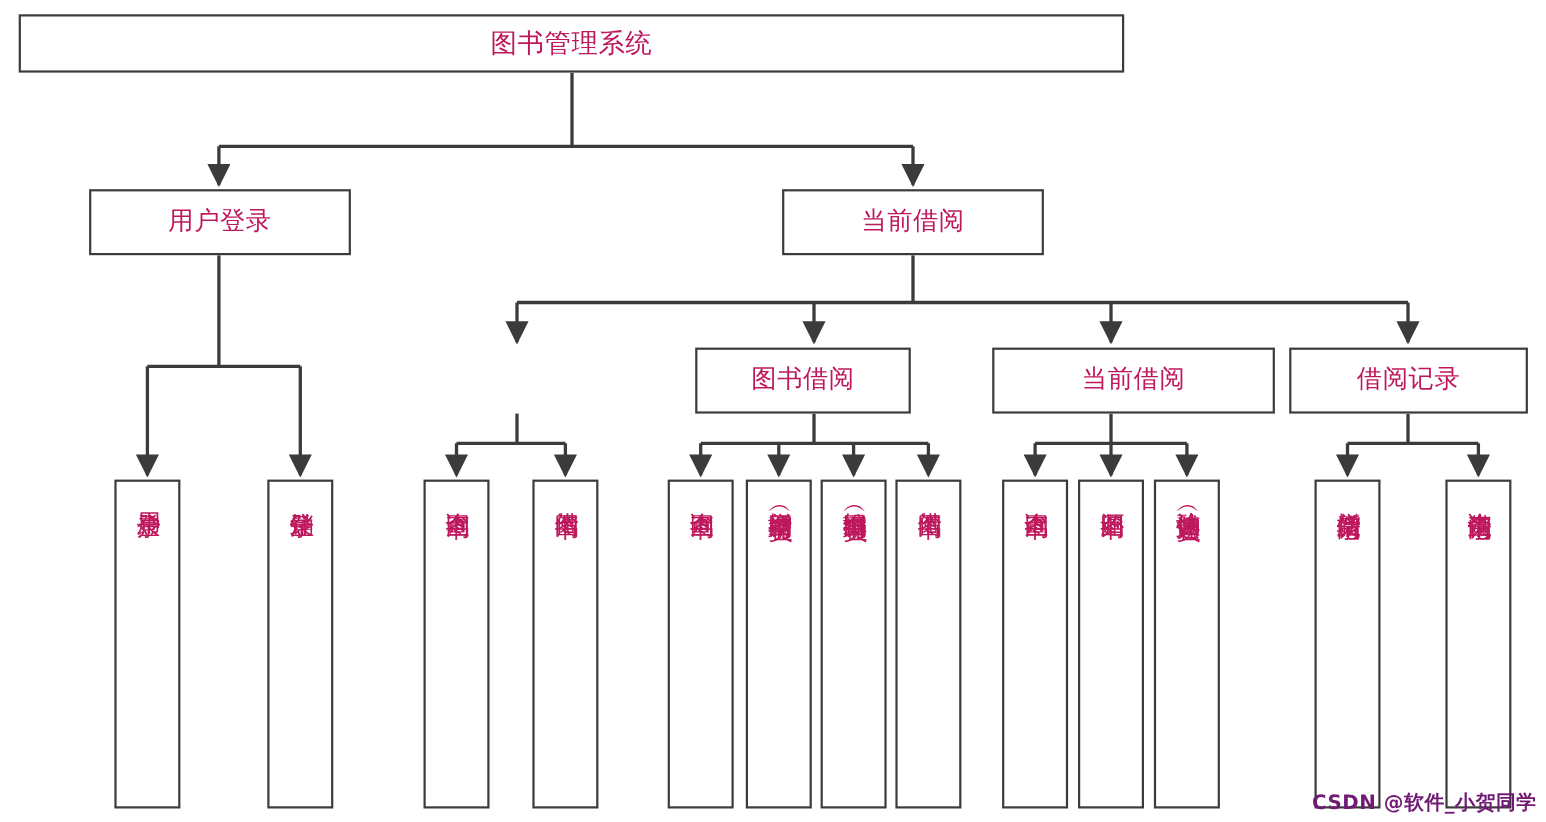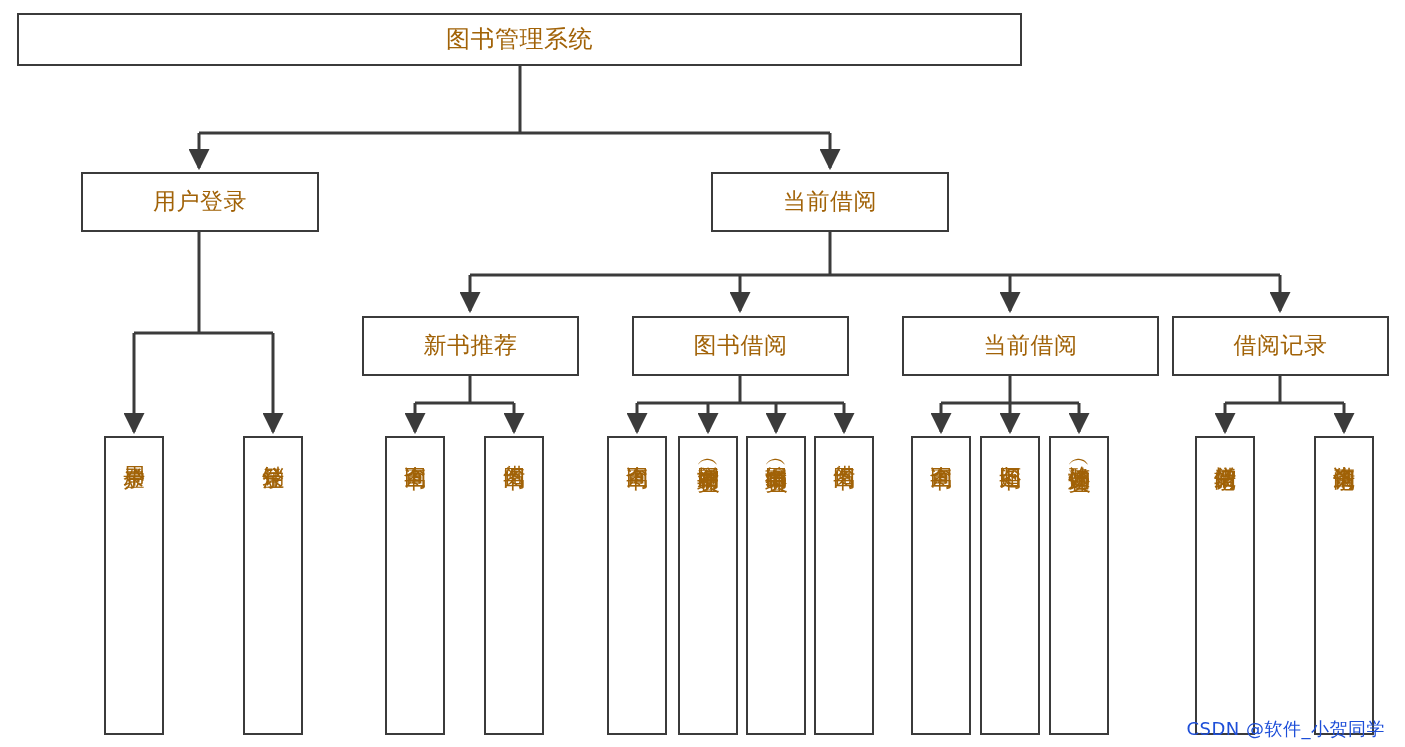--- a/index.html
+++ b/index.html
@@ -27,21 +27,21 @@
     pointer-events: none;
   }
   .node {
     position: absolute;
     box-sizing: border-box;
     background: #ffffff;
     border: 2px solid #3b3b3b;
     display: flex;
     align-items: center;
     justify-content: center;
-    color: #a16207;
+    color: #be185d;
   }
   .node-label {
     display: block;
     text-align: center;
     line-height: 1.18;
     letter-spacing: 0.5px;
   }
   .node.horizontal .node-label {
     font-size: 23px;
   }
@@ -56,27 +56,28 @@
   .node.vertical .node-label {
     writing-mode: vertical-rl;
     text-orientation: upright;
     font-size: 22px;
     line-height: 1.12;
     letter-spacing: 1px;
     white-space: nowrap;
   }
   #watermark {
     position: absolute;
-    right: 20px;
+    right: 8px;
     bottom: 6px;
     font-size: 18px;
-    color: #1d4ed8;
+    color: #701a75;
     letter-spacing: 0.5px;
     white-space: nowrap;
     user-select: none;
+    font-weight: bold;
   }
 </style>
 </head>
 <body>
 
 <div id="diagram-root">
 
   <svg id="edges-layer" viewBox="0 0 1405 747" width="1405" height="747" xmlns="http://www.w3.org/2000/svg">
     <defs>
       <marker id="arrow" viewBox="0 0 10 10" refX="9" refY="5" markerWidth="7" markerHeight="7" orient="auto-start-reverse">
@@ -131,24 +132,21 @@
     <span class="node-label">图书管理系统</span>
   </div>
 
   <div class="node horizontal" style="left:81px; top:172px; width:238px; height:60px;">
     <span class="node-label">用户登录</span>
   </div>
   <div class="node horizontal" style="left:711px; top:172px; width:238px; height:60px;">
     <span class="node-label">当前借阅</span>
   </div>
 
-  <div class="node horizontal" style="left:362px; top:316px; width:217px; height:60px;">
-    <span class="node-label">新书推荐</span>
-  </div>
-  <div class="node horizontal" style="left:632px; top:316px; width:217px; height:60px;">
+  <div class="node horizontal" style="left:632px; top:316px; width:196px; height:60px;">
     <span class="node-label">图书借阅</span>
   </div>
   <div class="node horizontal" style="left:902px; top:316px; width:257px; height:60px;">
     <span class="node-label">当前借阅</span>
   </div>
   <div class="node horizontal" style="left:1172px; top:316px; width:217px; height:60px;">
     <span class="node-label">借阅记录</span>
   </div>
 
   <div class="node vertical" style="left:104px; top:436px; width:60px; height:299px;">

